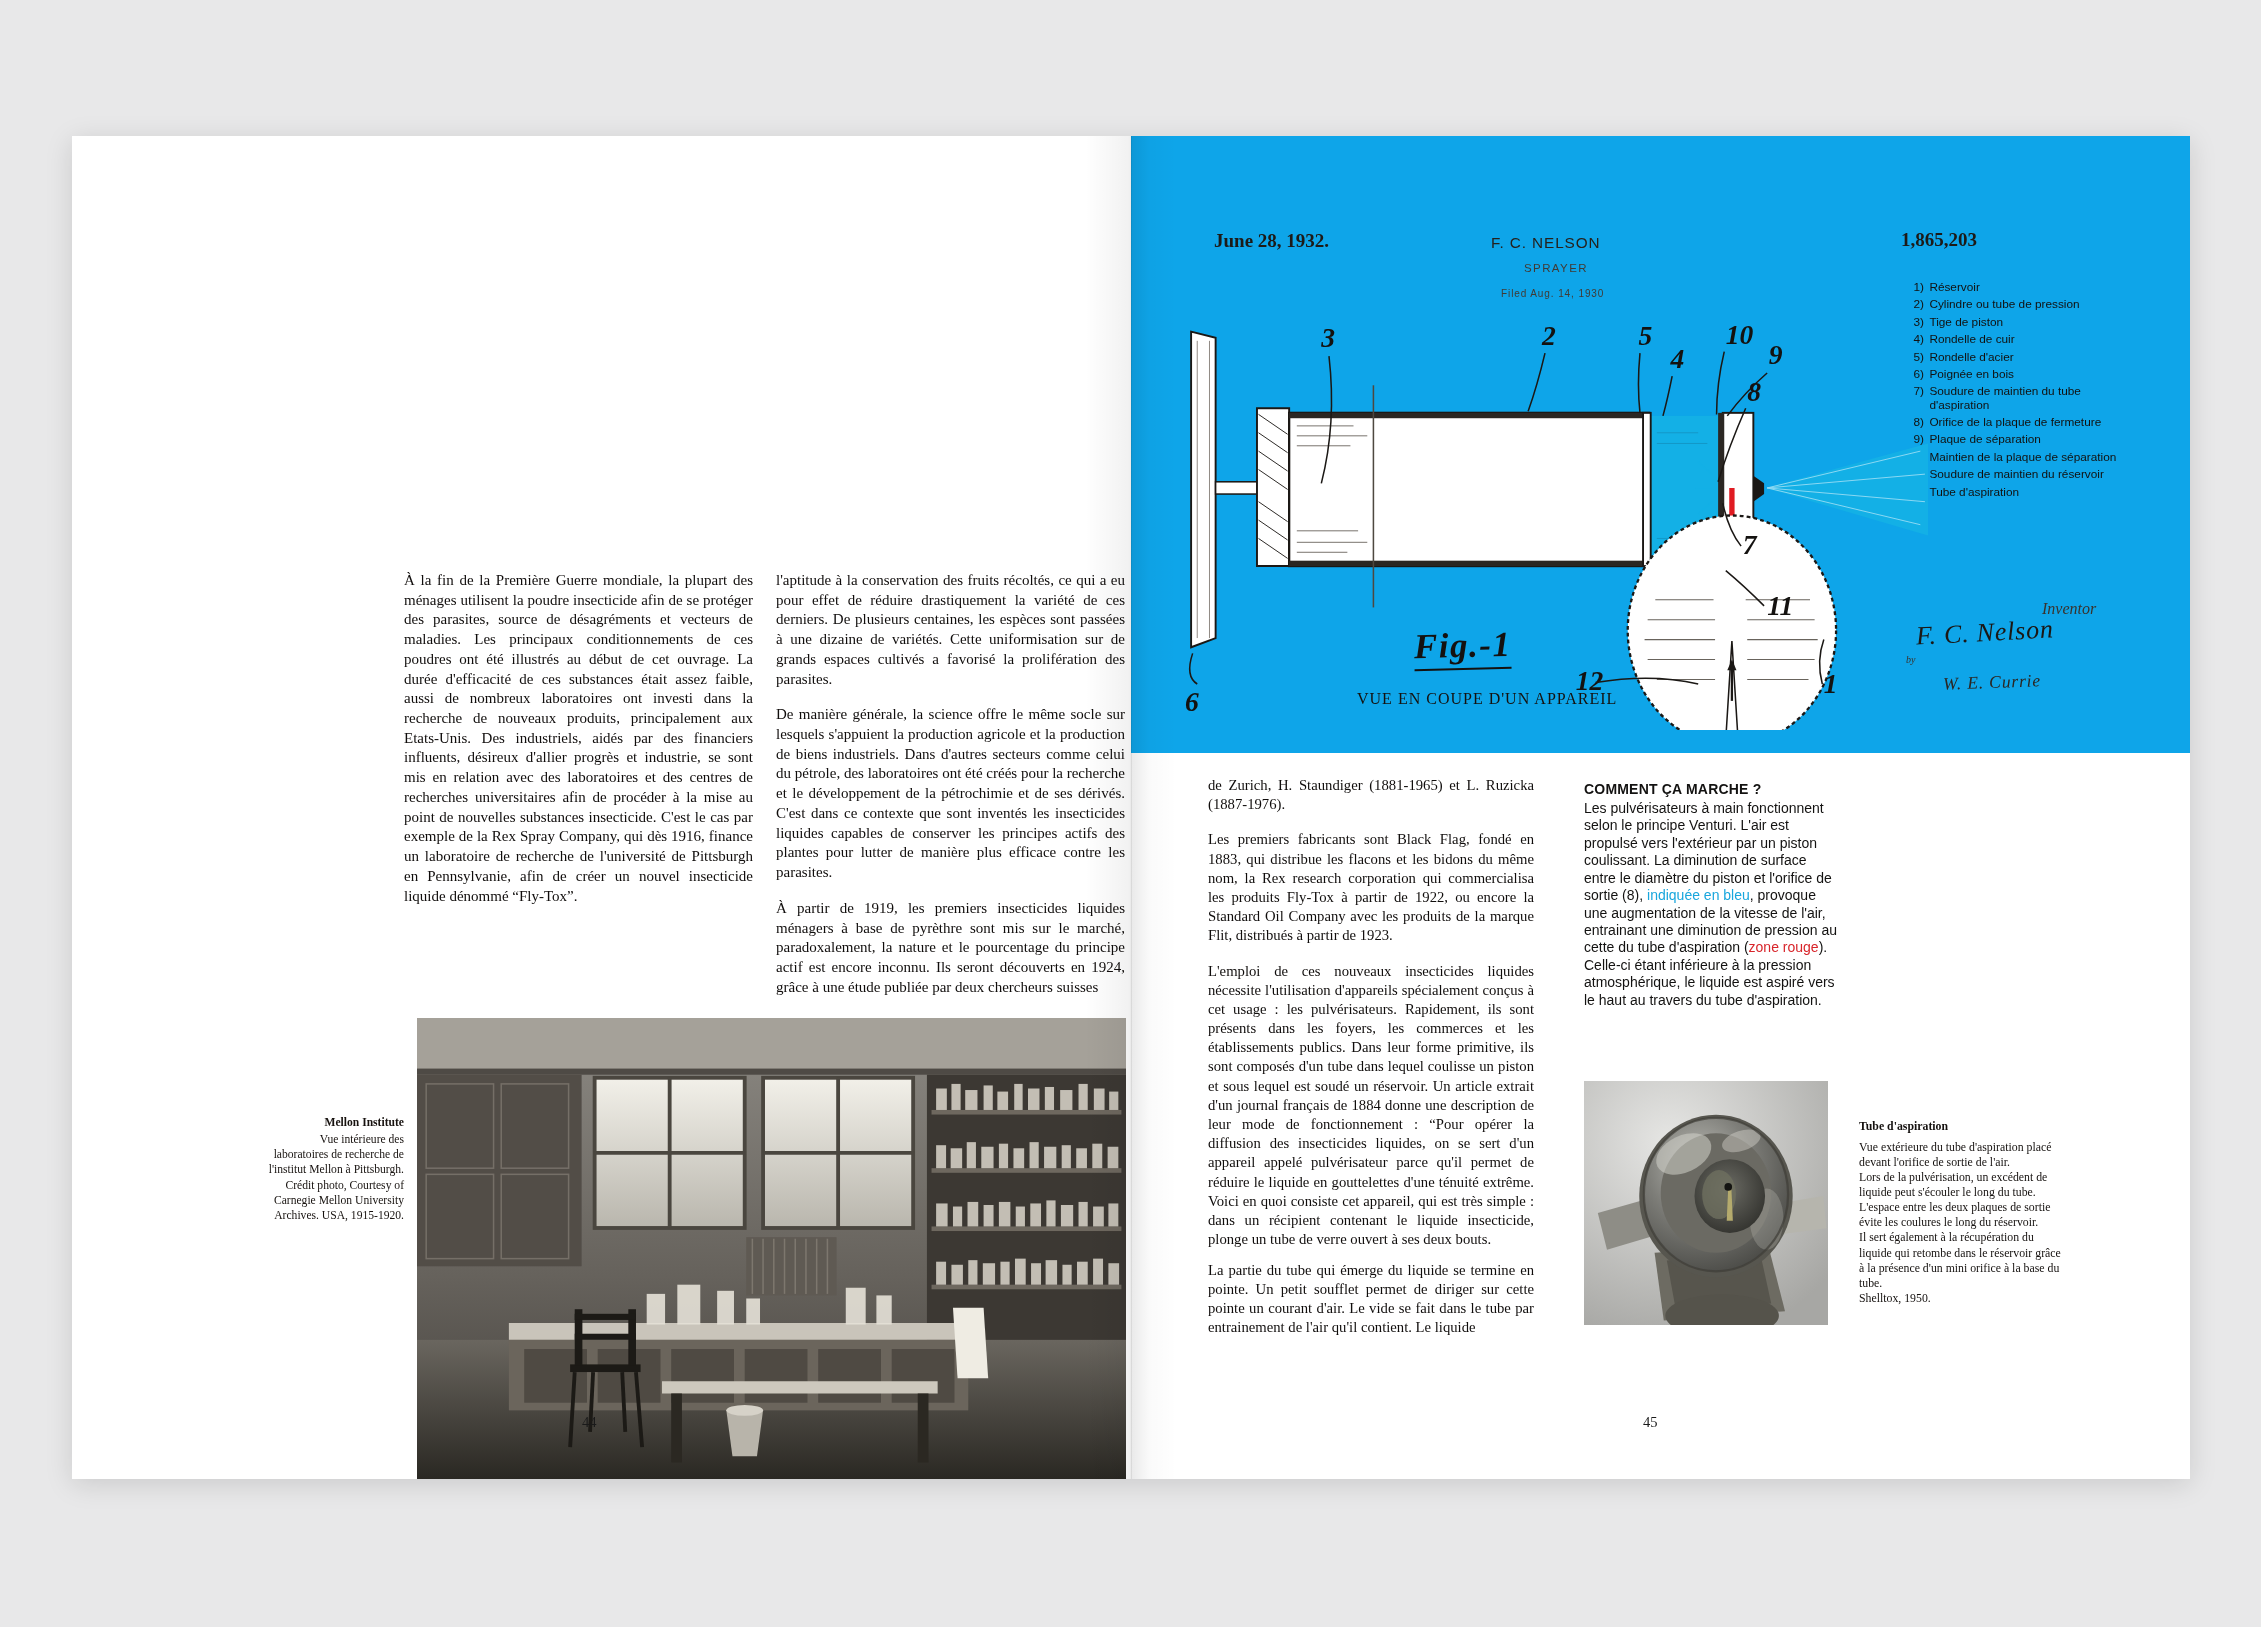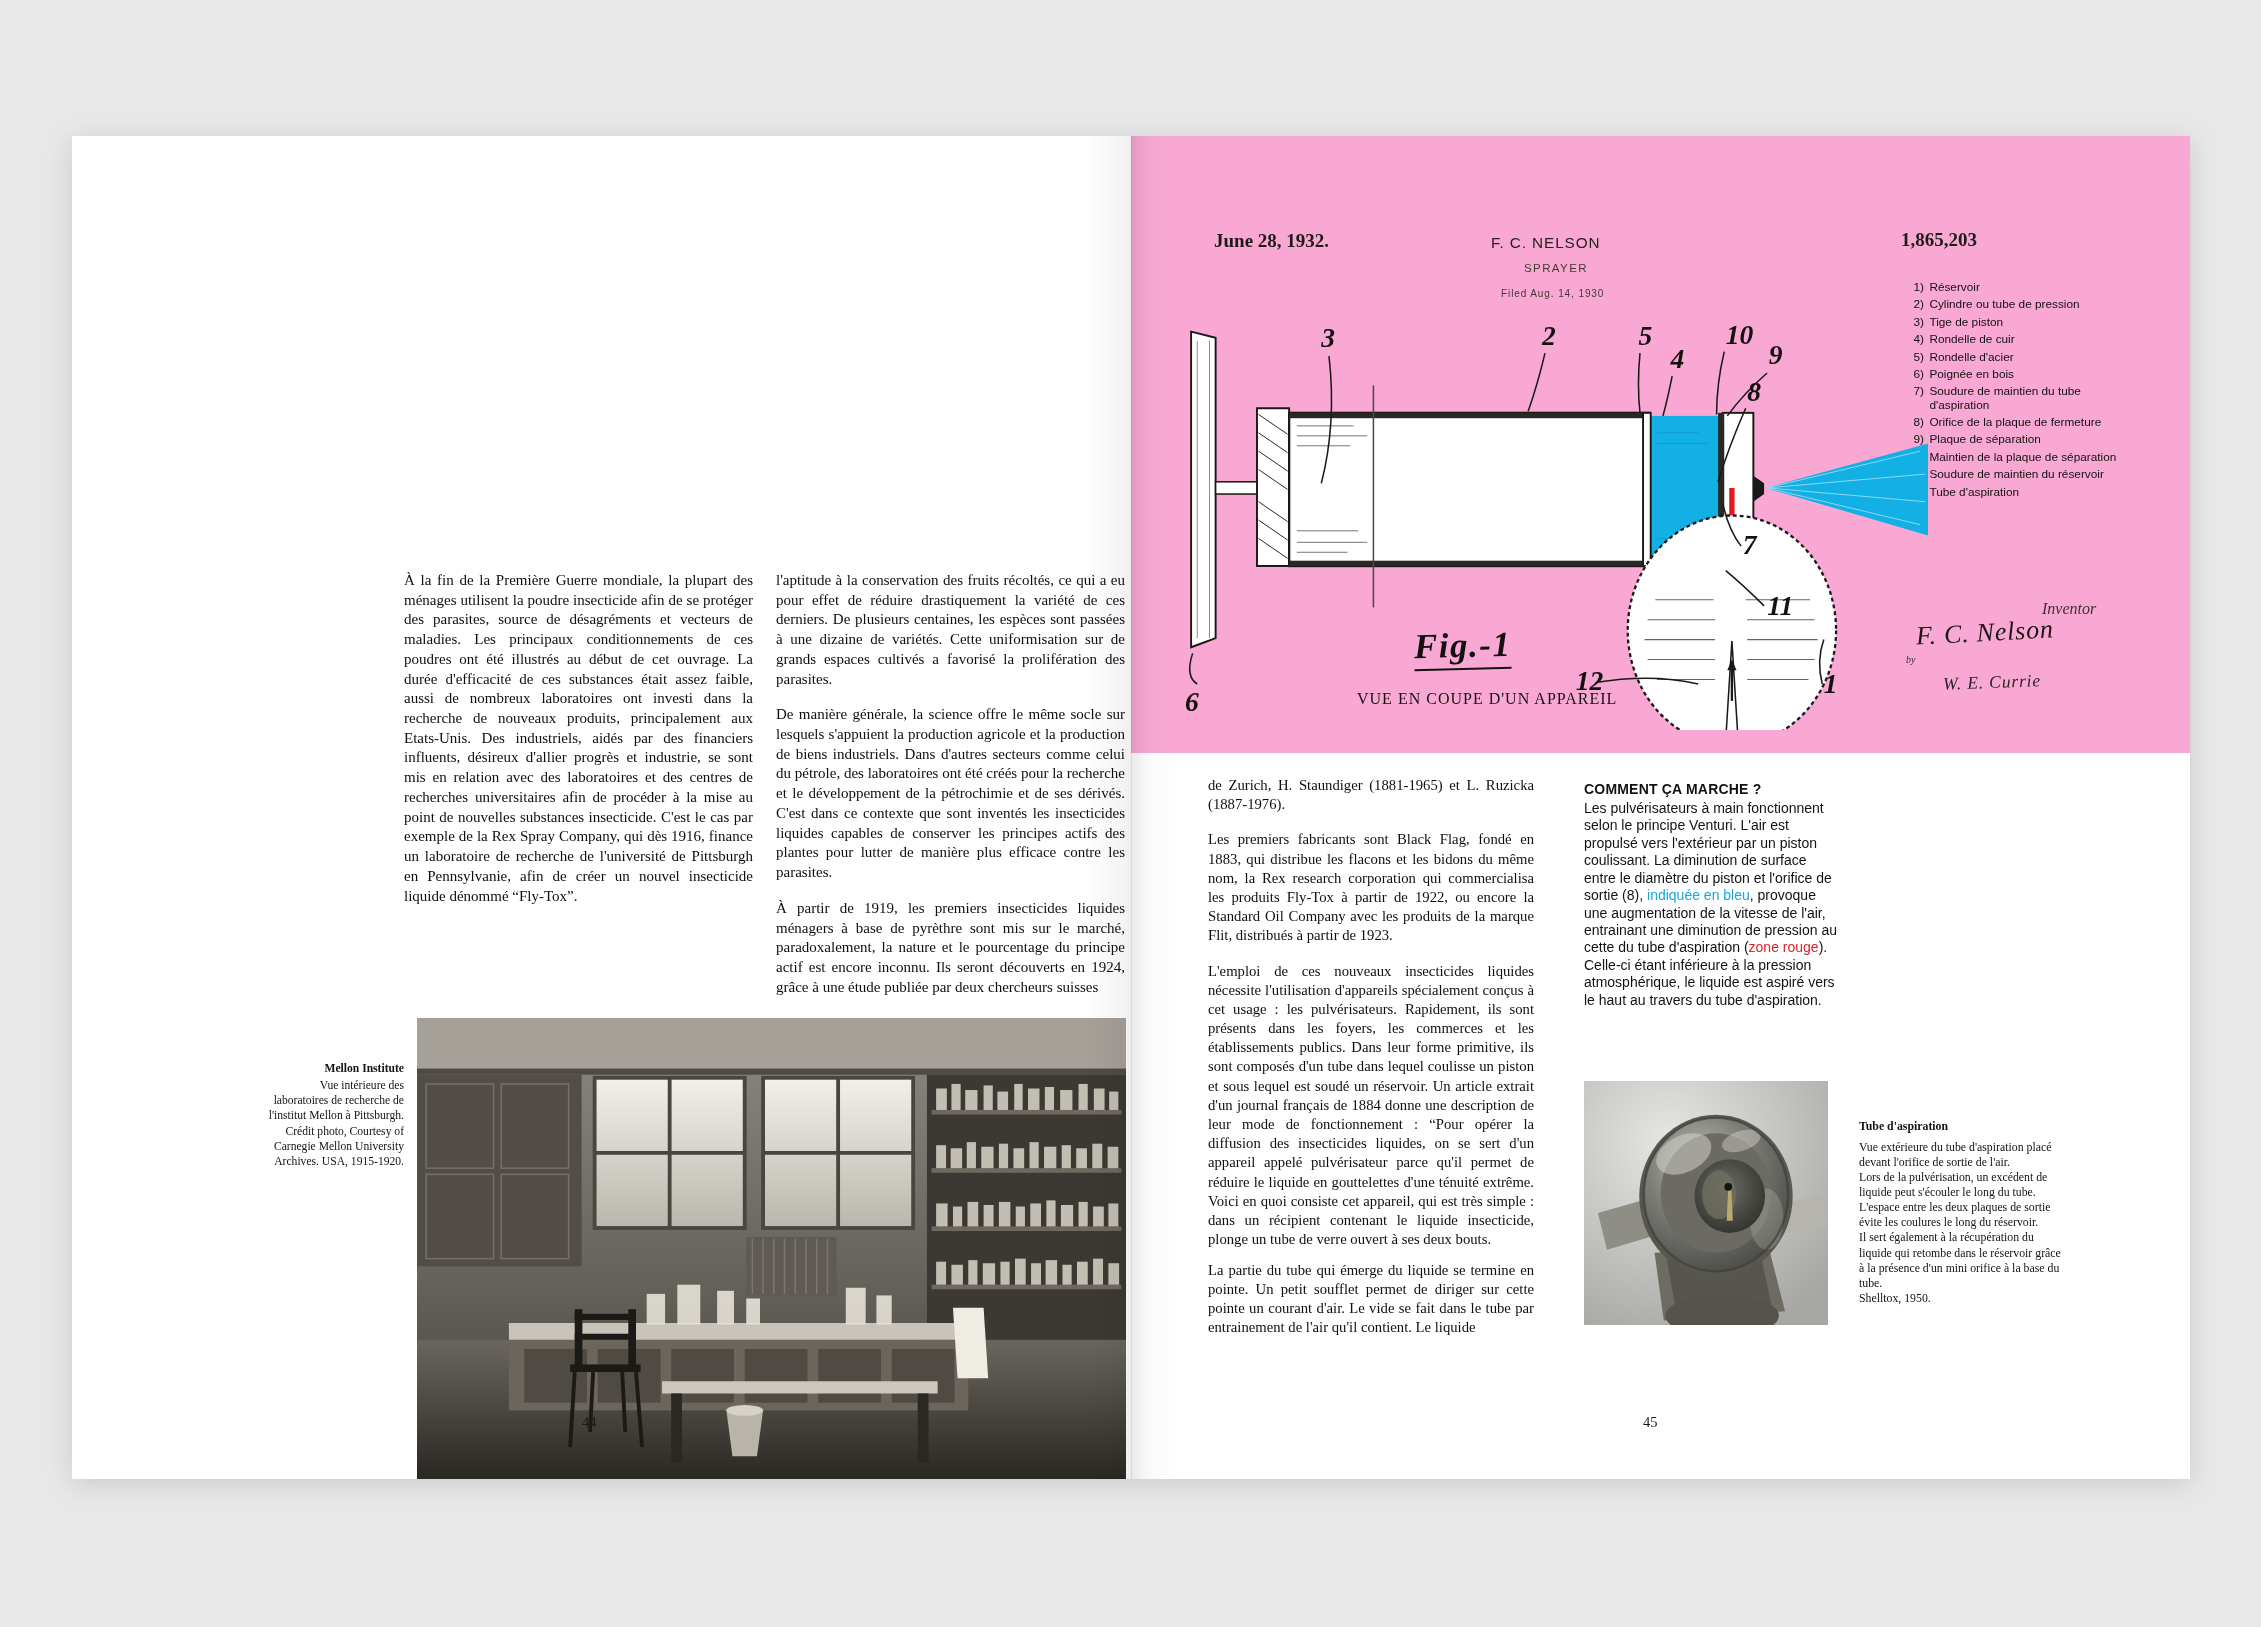--- a/index.html
+++ b/index.html
@@ -54,33 +54,33 @@
   .col-44-a { left: 332px; top: 435px; width: 349px; }
   .col-44-b { left: 704px; top: 435px; width: 349px; }
 
   
   .photo-lab {
     position:absolute; left: 345px; top: 882px; width: 709px; height: 469px;
     background: #6f6a63;
     overflow:hidden;
   }
   .photo-cap {
-    position: absolute; left: 191px; top: 925px; width: 141px;
+    position: absolute; left: 191px; top: 979px; width: 141px;
     text-align: right; font-size: 11.6px; line-height: 1.30; color: #17120f;
   }
   .photo-cap .cap-title { font-weight: 700; display:block; margin-bottom: 2.3px; }
 
   .folio { position:absolute; font-size: 14.5px; color:#1a1a1a; }
   .folio-44 { left: 582px; top: 1414px; }
   .folio-45 { left: 1643px; top: 1414px; }
 
   
   .patent {
     position: absolute; left: 1131px; top: 136px; width: 1059px; height: 617px;
-    background: #f9a8d4;
+    background: #0ea5e9;
     overflow:hidden;
   }
   .pat-date  { position:absolute; left: 83px; top: 94px; font-weight:700; font-size: 19px; color:#1d1a17; font-family:"Liberation Serif",serif; }
   .pat-name  { position:absolute; left: 360px; top: 98px; font-size: 15.3px; letter-spacing:0.9px; color:#25211d; font-family:"Liberation Sans",sans-serif; }
   .pat-sub   { position:absolute; left: 393px; top: 126px; font-size: 11.5px; letter-spacing:1.4px; color:#413a34; font-family:"Liberation Sans",sans-serif; }
   .pat-filed { position:absolute; left: 370px; top: 152px; font-size: 10px; letter-spacing:0.9px; color:#413a34; font-family:"Liberation Sans",sans-serif; }
   .pat-num   { position:absolute; left: 770px; top: 93px; font-weight:700; font-size: 19px; color:#1d1a17; font-family:"Liberation Serif",serif; }
 
   .pat-legend { position:absolute; left: 773px; top: 145px; width: 230px; }
   .pat-legend li {

